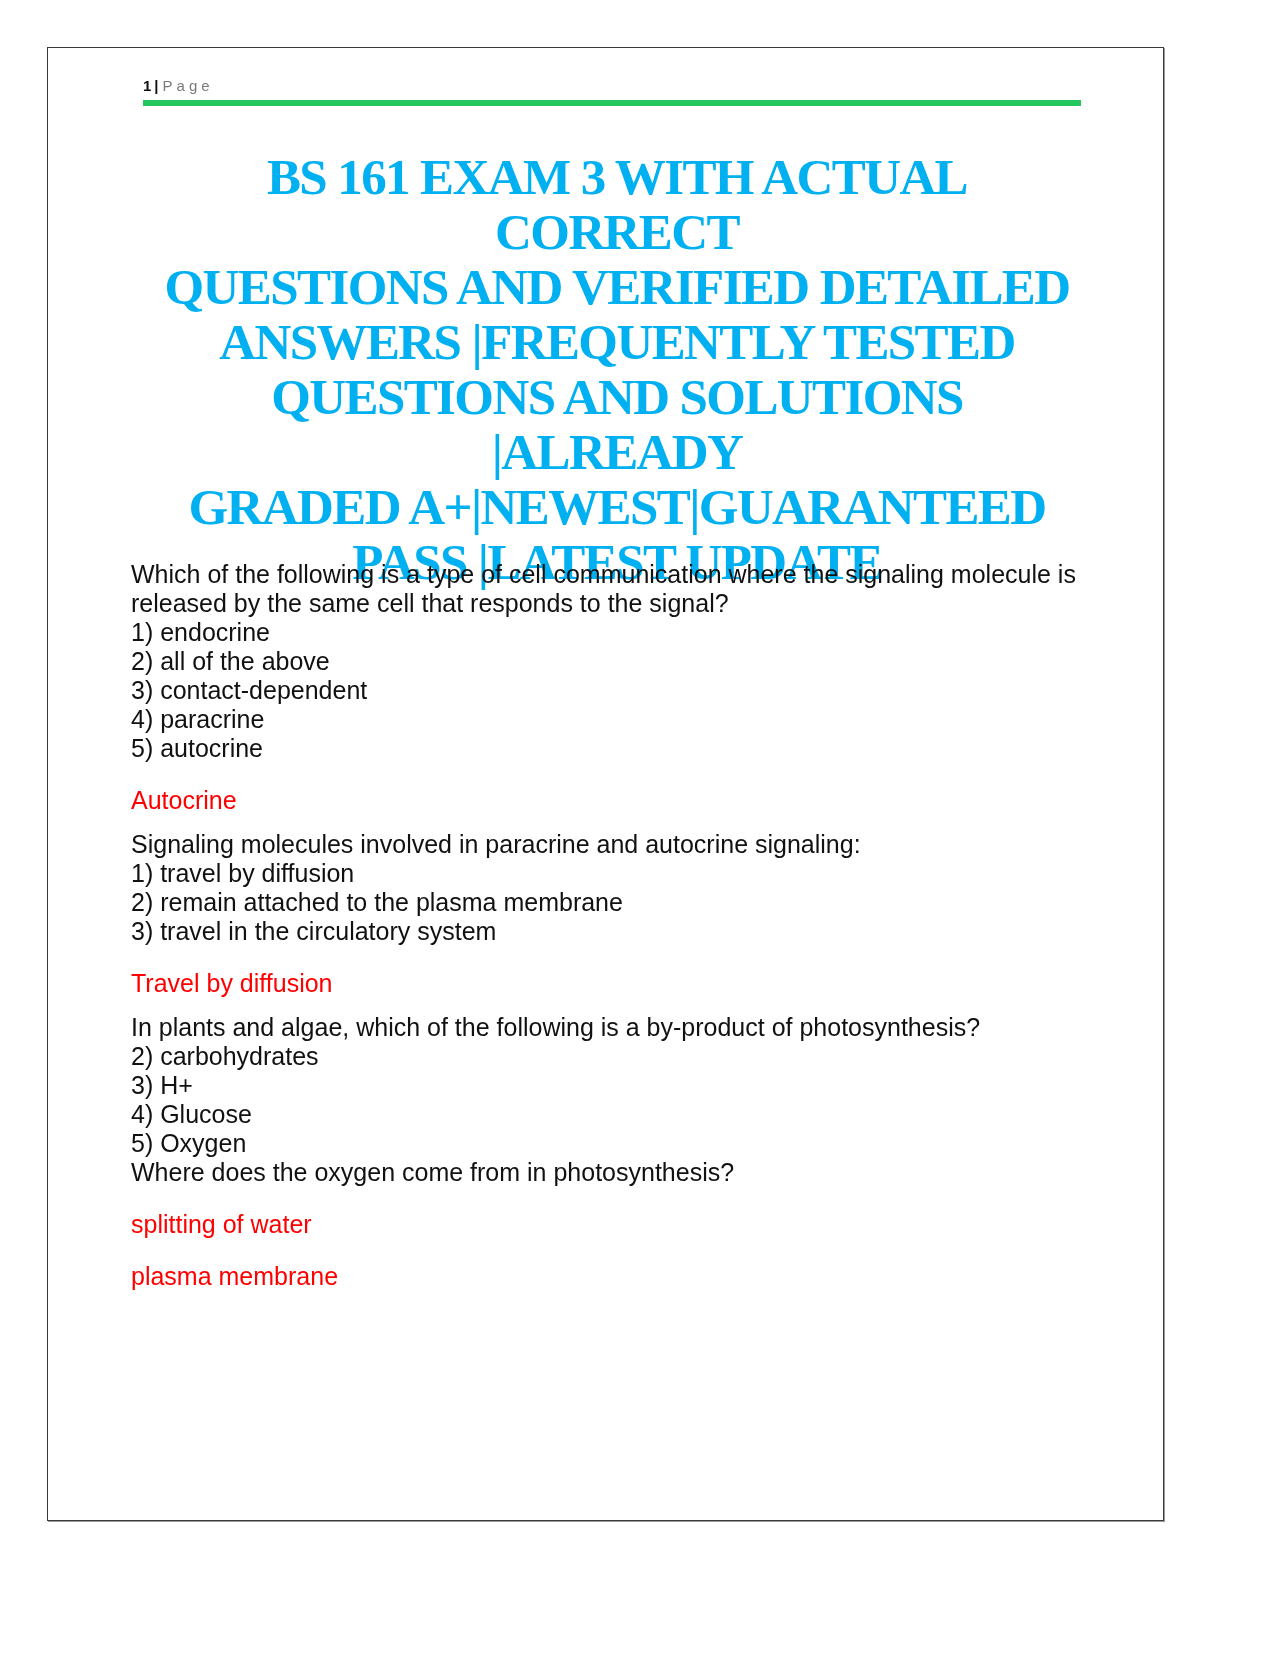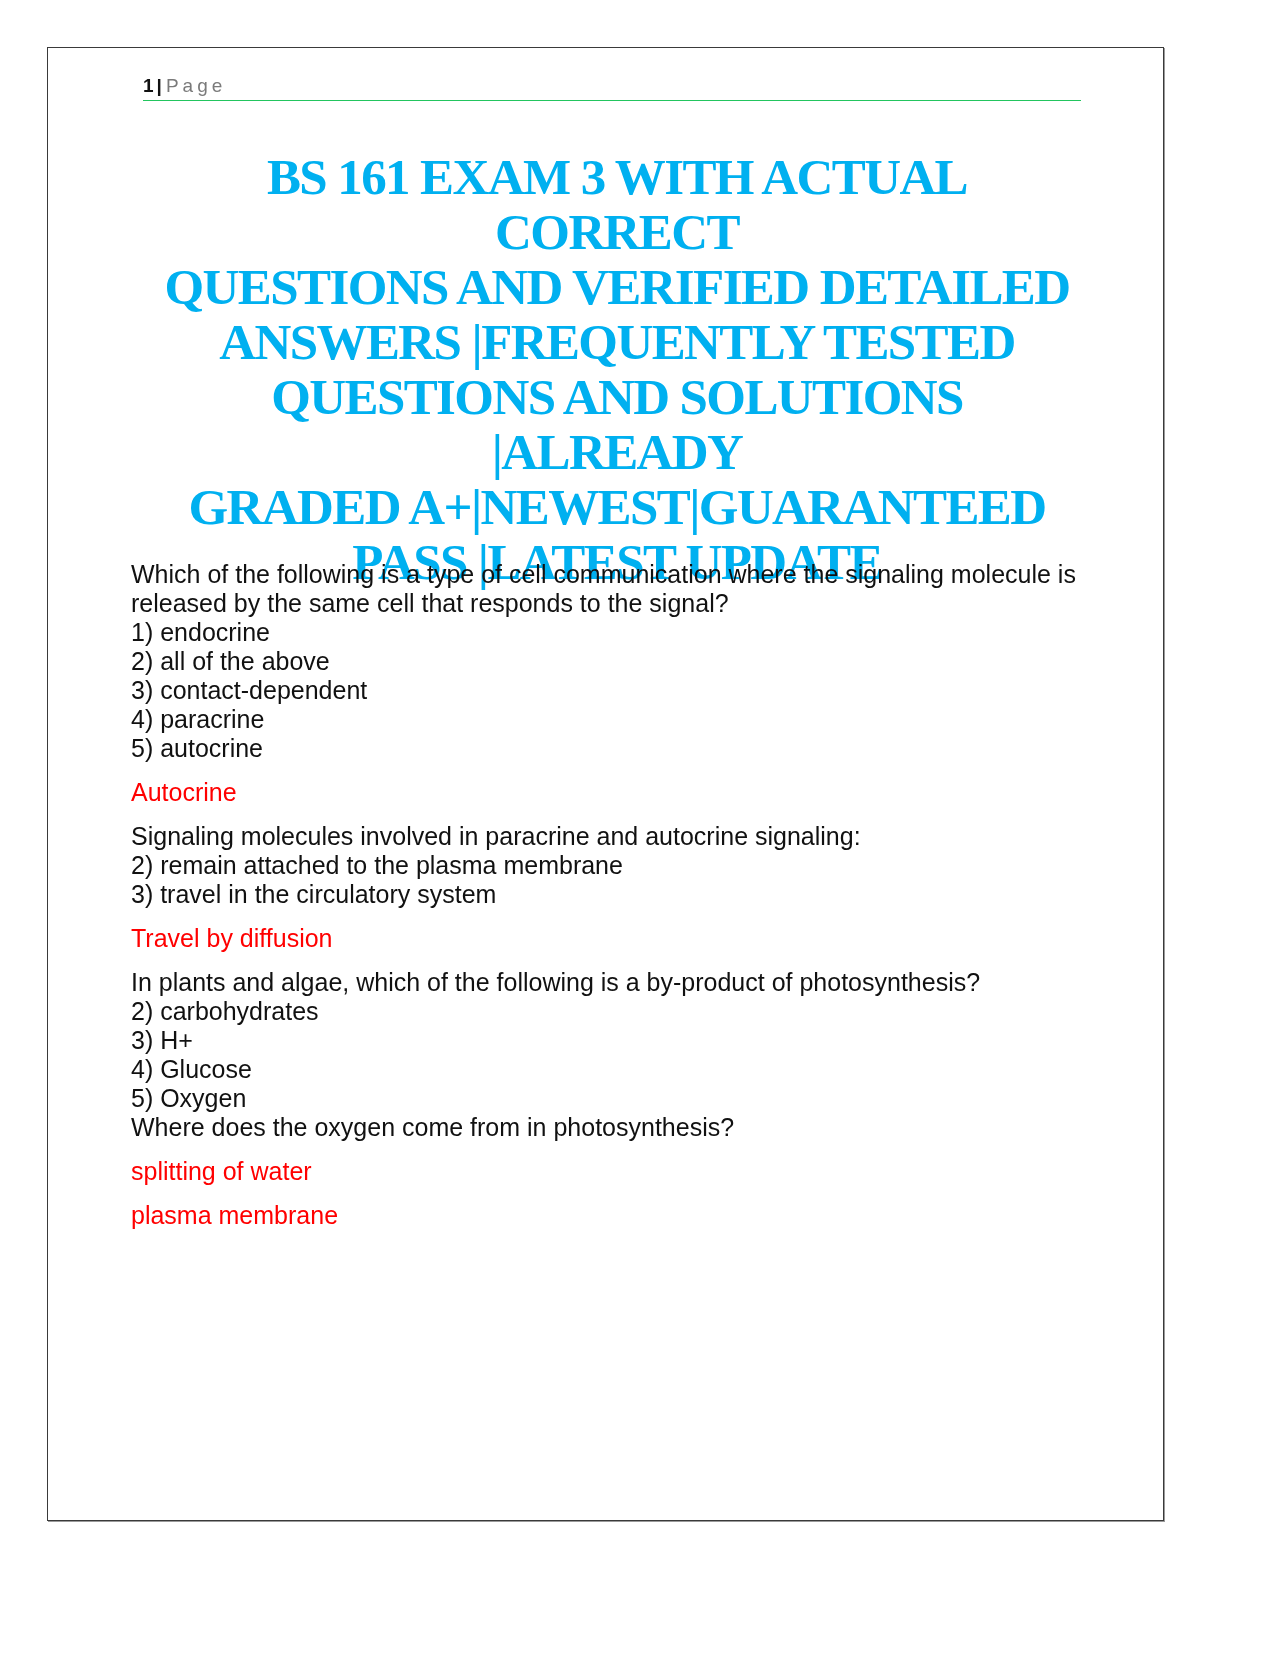--- a/index.html
+++ b/index.html
@@ -22,23 +22,23 @@
       border: 1px solid #3a3a3a;
       box-shadow: 1px 1px 0 #9a9a9a;
       background: #ffffff;
     }
     .header {
       position: absolute;
       left: 95px;
       top: 26px;
       width: 938px;
       height: 26px;
-      border-bottom: 1px solid #22c55e;
+      border-bottom: 6px solid #22c55e;
       font-family: "Liberation Sans", "DejaVu Sans", sans-serif;
-      font-size: 19px;
+      font-size: 15px;
       line-height: 24px;
     }
     .header .num {
       font-weight: bold;
       color: #111111;
     }
     .header .sep {
       font-weight: bold;
       color: #111111;
       margin: 0 4px 0 3px;
@@ -73,21 +73,21 @@
     }
     .qa {
       margin: 0;
     }
     .q-text, .opt {
       display: block;
     }
     .answer {
       display: block;
       color: #ff0000;
-      margin-top: 15px;
+      margin-top: 23px;
       margin-bottom: 15px;
     }
   </style>
 </head>
 <body>
 
 <div class="page">
 
   <div class="header">
     <span class="num">1</span><span class="sep">|</span><span class="word">Page</span>
@@ -109,20 +109,21 @@
       <span class="opt">1) endocrine</span>
       <span class="opt">2) all of the above</span>
       <span class="opt">3) contact-dependent</span>
       <span class="opt">4) paracrine</span>
       <span class="opt">5) autocrine</span>
       <span class="answer">Autocrine</span>
     </div>
 
     <div class="qa">
       <span class="q-text">Signaling molecules involved in paracrine and autocrine signaling:</span>
+      <span class="opt">1) travel by diffusion</span>
       <span class="opt">2) remain attached to the plasma membrane</span>
       <span class="opt">3) travel in the circulatory system</span>
       <span class="answer">Travel by diffusion</span>
     </div>
 
     <div class="qa">
       <span class="q-text">In plants and algae, which of the following is a by-product of photosynthesis?</span>
       <span class="opt">2) carbohydrates</span>
       <span class="opt">3) H+</span>
       <span class="opt">4) Glucose</span>

